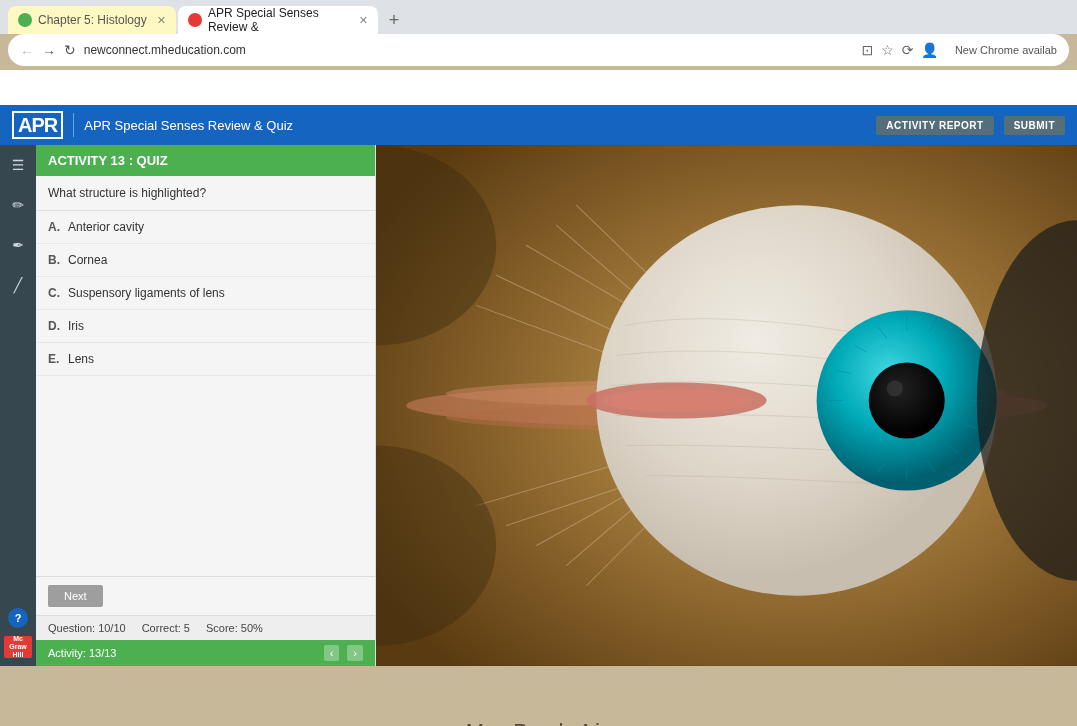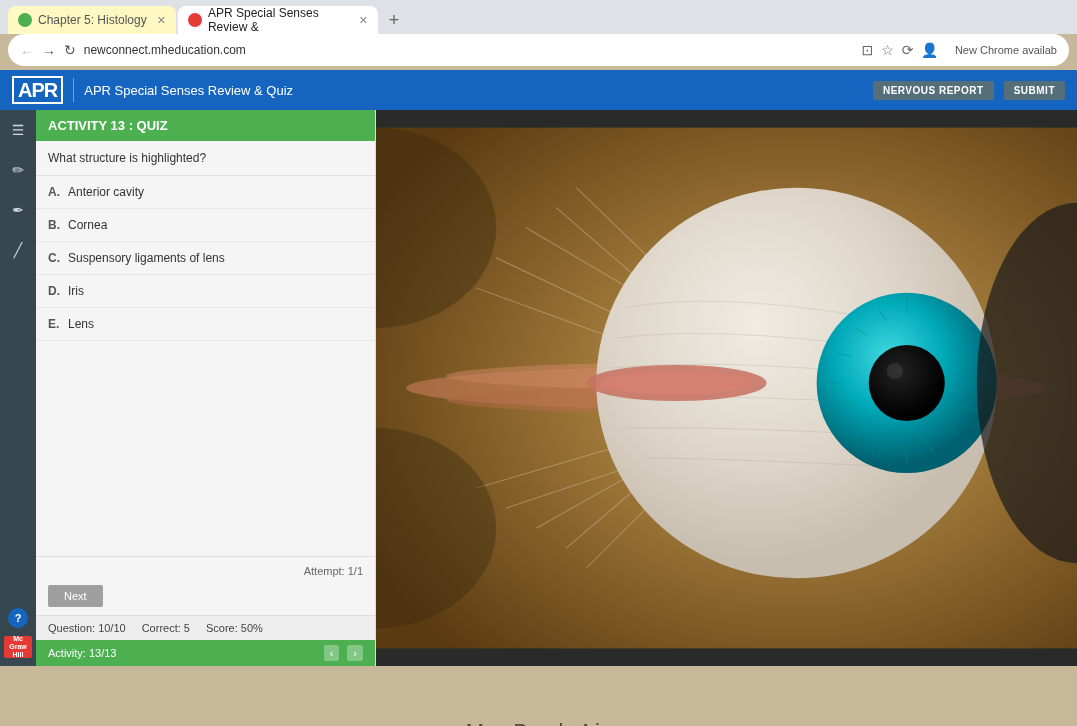--- a/index.html
+++ b/index.html
@@ -109,20 +109,21 @@
       background: #fff;
     }
 
     .app-header {
       display: flex;
       align-items: center;
       background: #1565c0;
       height: 40px;
       padding: 0 12px;
       gap: 10px;
+      margin-top: 35px;
     }
     .apr-logo {
       font-size: 20px;
       font-weight: 900;
       color: #fff;
       letter-spacing: -1px;
       border: 2px solid #fff;
       padding: 0 4px;
       line-height: 1.2;
     }
@@ -395,21 +396,21 @@
     <span class="chrome-notify">New Chrome availab</span>
   </div>
 </div>
 
 <div class="app-container">
 
   <div class="app-header">
     <div class="apr-logo">APR</div>
     <div class="header-divider"></div>
     <span class="header-title">APR Special Senses Review &amp; Quiz</span>
-    <button class="header-btn btn-progress">NERVOUS REPORT</button>
+    <button class="header-btn btn-progress">ACTIVITY REPORT</button>
     <button class="header-btn btn-submit">SUBMIT</button>
   </div>
 
   <div class="app-body">
 
     <div class="sidebar-icons">
       <div class="sidebar-icon">☰</div>
       <div class="sidebar-icon">✏</div>
       <div class="sidebar-icon">✒</div>
       <div class="sidebar-icon">╱</div>
@@ -444,21 +445,20 @@
           <span class="answer-letter">D.</span>
           <span>Iris</span>
         </div>
         <div class="answer-item">
           <span class="answer-letter">E.</span>
           <span>Lens</span>
         </div>
       </div>
 
       <div class="quiz-footer">
-        <div class="attempt-text">Attempt: 1/1</div>
         <button class="next-btn">Next</button>
       </div>
 
       <div class="quiz-stats">
         <span>Question: 10/10</span>
         <span>Correct: 5</span>
         <span>Score: 50%</span>
       </div>
 
       <div class="quiz-activity-bar">

